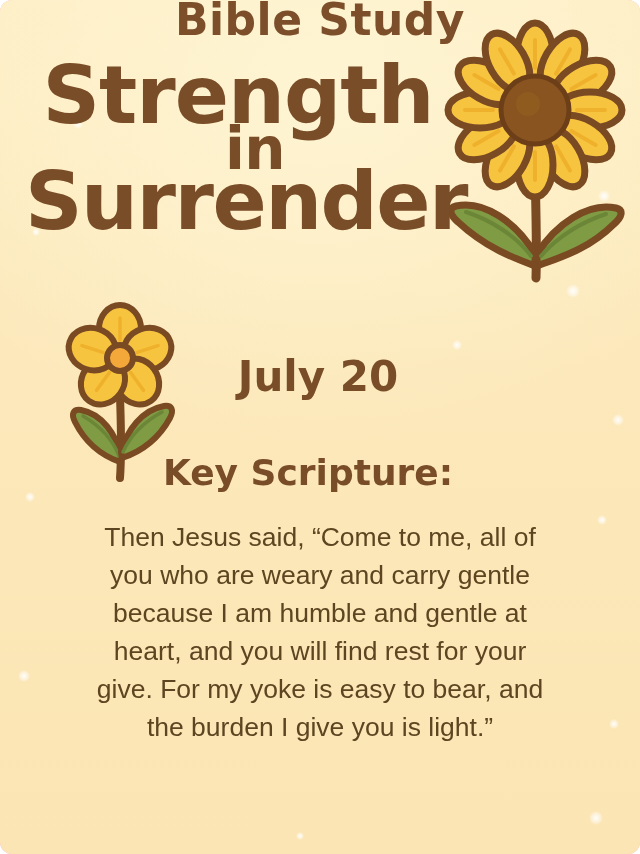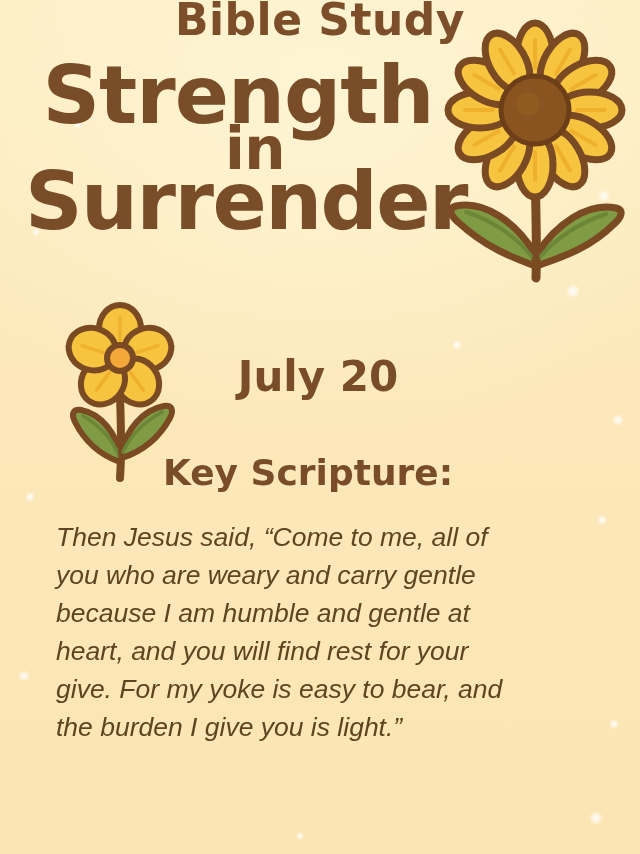--- a/index.html
+++ b/index.html
@@ -7,20 +7,21 @@
     padding: 0;
     background: #ffffff;
   }
   #poster {
     position: relative;
     width: 640px;
     height: 854px;
     overflow: hidden;
     background: #f9a8d4;
     font-family: "DejaVu Sans", sans-serif;
+    border-radius: 12px;
   }
   
   .bg-wash {
     position: absolute;
     inset: 0;
     background:
       radial-gradient(ellipse 120% 70% at 50% 10%, rgba(255,246,214,0.85) 0%, rgba(255,246,214,0) 60%),
       linear-gradient(180deg, #fdeec4 0%, #fce8ba 45%, #fbe5b4 100%);
   }
   .sparkles { position: absolute; inset: 0; }
@@ -102,25 +103,25 @@
     font-size: 36px;
     color: #7a4d29;
     transform: translateX(-12px);
   }
 
   .scripture-body {
     position: absolute;
     top: 518px;
     left: 56px;
     width: 528px;
+    text-align: center;
     font-family: "Liberation Sans", sans-serif;
     font-size: 26.5px;
     line-height: 38px;
     color: #5c4520;
-    font-style: italic;
   }
   .scripture-body .sline { display: block; white-space: nowrap; }
 
   
   .flower { position: absolute; }
   .flower svg { display: block; overflow: visible; }
   #sunflower { left: 436px; top: 22px; z-index: 2; }
   #daisy { left: 58px; top: 310px; z-index: 2; }
 </style>
 </head>

